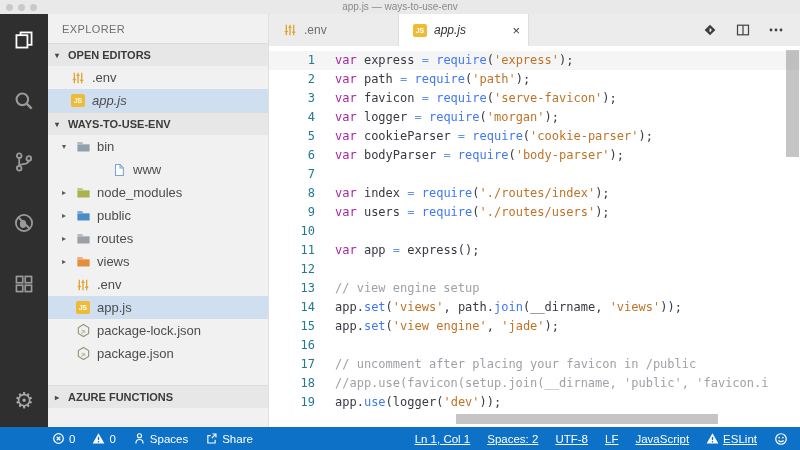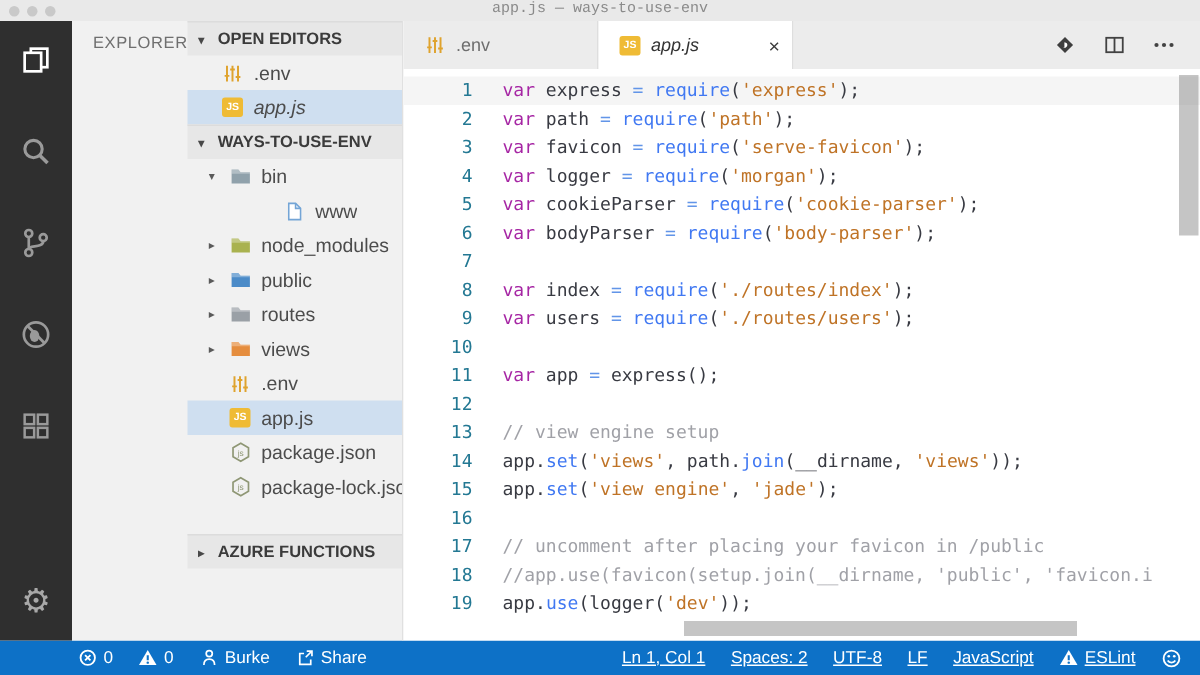--- a/index.html
+++ b/index.html
@@ -1,34 +1,34 @@
 <!DOCTYPE html>
 <html style="--accent: #0d71c7; --selection: #cfdff0; --kw: #a626a4; --fn: #4078f2; --str: #bf7326; --cmt: #a0a1a7; --ident: #383a42; --op: #6295e8; --lnum: #237893; --jsbg: #efbb35;"><head>
 <meta charset="utf-8">
 <style>
   html,body{margin:0;padding:0;background:#ddd;}
   #app{width:800px;height:450px;position:relative;overflow:hidden;background:#fff;
        font-family:"Liberation Sans",sans-serif;-webkit-font-smoothing:antialiased;}
   
-  #titlebar{height:14px;background:#e9e9e9;position:relative;font-family:Liberation Mono, monospace;}
+  #titlebar{height:14px;background:#e9e9e9;position:relative;}
   #traffic{position:absolute;left:6px;top:4px;display:flex;gap:5px;}
   #traffic .dot{width:7px;height:7px;border-radius:50%;background:#c9c9c9;}
   #wintitle{position:absolute;left:0;right:0;top:1px;text-align:center;
             font-size:10px;color:#8a8a8a;}
   
   #main{display:flex;height:413px;}
   #activitybar{width:48px;background:#2f2f2f;display:flex;flex-direction:column;
                align-items:center;padding-top:12px;box-sizing:border-box;flex:none;}
   .ab-item{height:28px;width:28px;margin-bottom:33px;display:flex;align-items:center;
            justify-content:center;cursor:pointer;}
   .ab-bottom{margin-top:auto;margin-bottom:12px;}
   .gear{font-size:22px;color:#a8a8a8;line-height:1;}
   
   #sidebar{width:220px;background:#f1f1f1;border-right:1px solid #e0e0e0;flex:none;
-           display:flex;flex-direction:row;font-size:13px;color:#4c4c4c;overflow:hidden;}
+           display:flex;flex-direction:column;font-size:13px;color:#4c4c4c;overflow:hidden;}
   .explorer-title{padding:9px 0 8px 14px;font-size:11px;letter-spacing:.4px;color:#6f6f6f;}
   .section-header{height:22px;flex:none;display:flex;align-items:center;background:#e7e7e7;
                   border-top:1px solid #dcdcdc;font-weight:bold;font-size:11px;color:#3b3b3b;
                   padding-left:7px;cursor:pointer;}
   .section-header .tw{width:13px;font-size:8px;color:#484848;flex:none;}
   .gap-before{margin-top:20px;}
   .row{height:23px;flex:none;display:flex;align-items:center;cursor:pointer;white-space:nowrap;}
   .row .arrow{width:13px;font-size:8px;color:#5a5a5a;text-align:left;flex:none;}
   .row .fic{width:16px;height:16px;flex:none;display:flex;align-items:center;
             justify-content:center;margin-right:6px;}
@@ -252,31 +252,31 @@
             <span class="lbl">app.js</span>
           </div>
           <div class="row" style="padding-left: 14px;">
             <span class="arrow"></span>
             <span class="fic">
               <svg width="15" height="15" viewBox="0 0 16 16">
                 <polygon points="8,1.6 13.5,4.8 13.5,11.2 8,14.4 2.5,11.2 2.5,4.8" fill="none" stroke="#8f9775" stroke-width="1.2"></polygon>
                 <text x="8" y="10.4" font-size="6" fill="#8f9775" text-anchor="middle" font-family="Liberation Sans, sans-serif">js</text>
               </svg>
             </span>
-            <span class="lbl">package.json</span>
+            <span class="lbl">package-lock.json</span>
           </div>
           <div class="row" style="padding-left: 14px;">
             <span class="arrow"></span>
             <span class="fic">
               <svg width="15" height="15" viewBox="0 0 16 16">
                 <polygon points="8,1.6 13.5,4.8 13.5,11.2 8,14.4 2.5,11.2 2.5,4.8" fill="none" stroke="#8f9775" stroke-width="1.2"></polygon>
                 <text x="8" y="10.4" font-size="6" fill="#8f9775" text-anchor="middle" font-family="Liberation Sans, sans-serif">js</text>
               </svg>
             </span>
-            <span class="lbl">package-lock.json</span>
+            <span class="lbl">package.json</span>
           </div>
           <div class="section-header gap-before">
             <span class="tw">▸</span>
             <span>AZURE FUNCTIONS</span>
           </div>
         </div>
     </div>
 
     <div id="editor">
       <div id="tabbar">
@@ -372,21 +372,21 @@
         </span>
         <span>0</span>
       </div>
       <div class="sb-item">
         <span style="display: inline-flex; align-items: center;">
           <svg width="13" height="13" viewBox="0 0 16 16">
             <circle cx="8" cy="4.6" r="2.5" fill="none" stroke="#fff" stroke-width="1.4"></circle>
             <path d="M3.6 14 c0-3.2 2-4.8 4.4-4.8 s4.4 1.6 4.4 4.8" fill="none" stroke="#fff" stroke-width="1.4"></path>
           </svg>
         </span>
-        <span>Burke</span>
+        <span>Spaces</span>
       </div>
       <div class="sb-item">
         <span style="display: inline-flex; align-items: center;">
           <svg width="13" height="13" viewBox="0 0 16 16">
             <path d="M7 4.5 H3.5 V13.5 H12.5 V9.5" fill="none" stroke="#fff" stroke-width="1.4"></path>
             <path d="M9.2 2.5 h4.3 V6.8" fill="none" stroke="#fff" stroke-width="1.4"></path>
             <line x1="13.2" y1="2.8" x2="8.4" y2="7.6" stroke="#fff" stroke-width="1.4"></line>
           </svg>
         </span>
         <span>Share</span>

